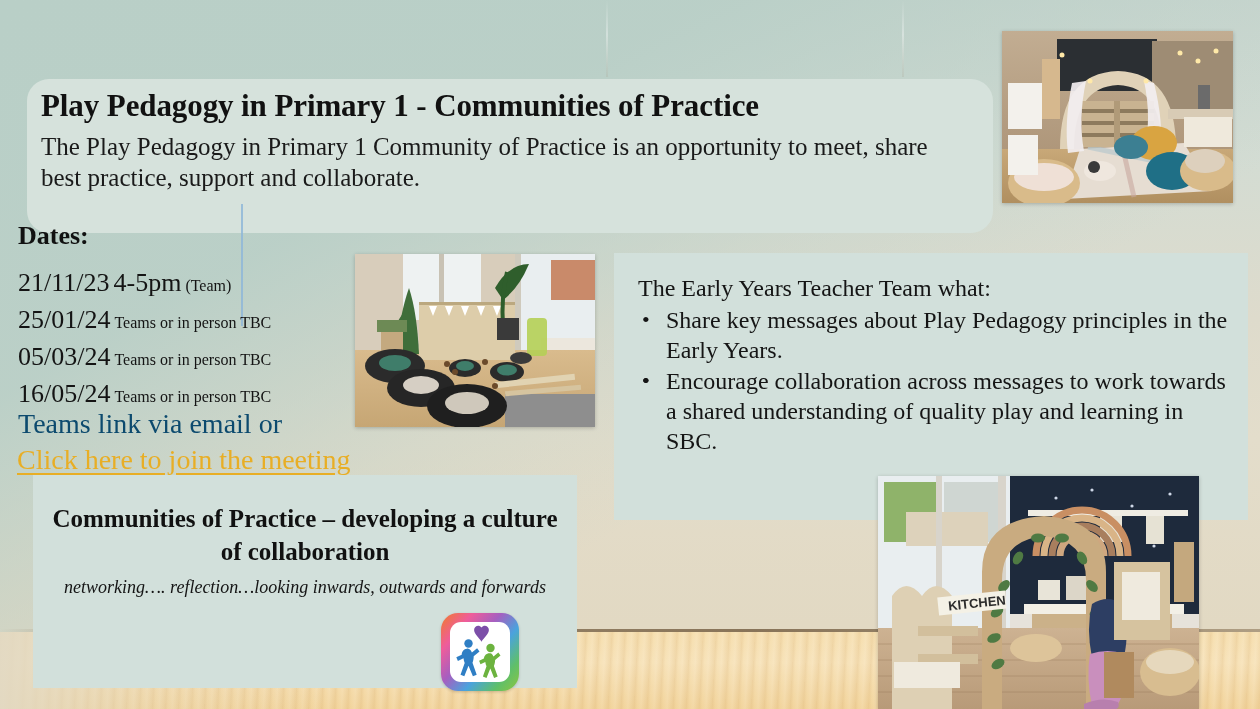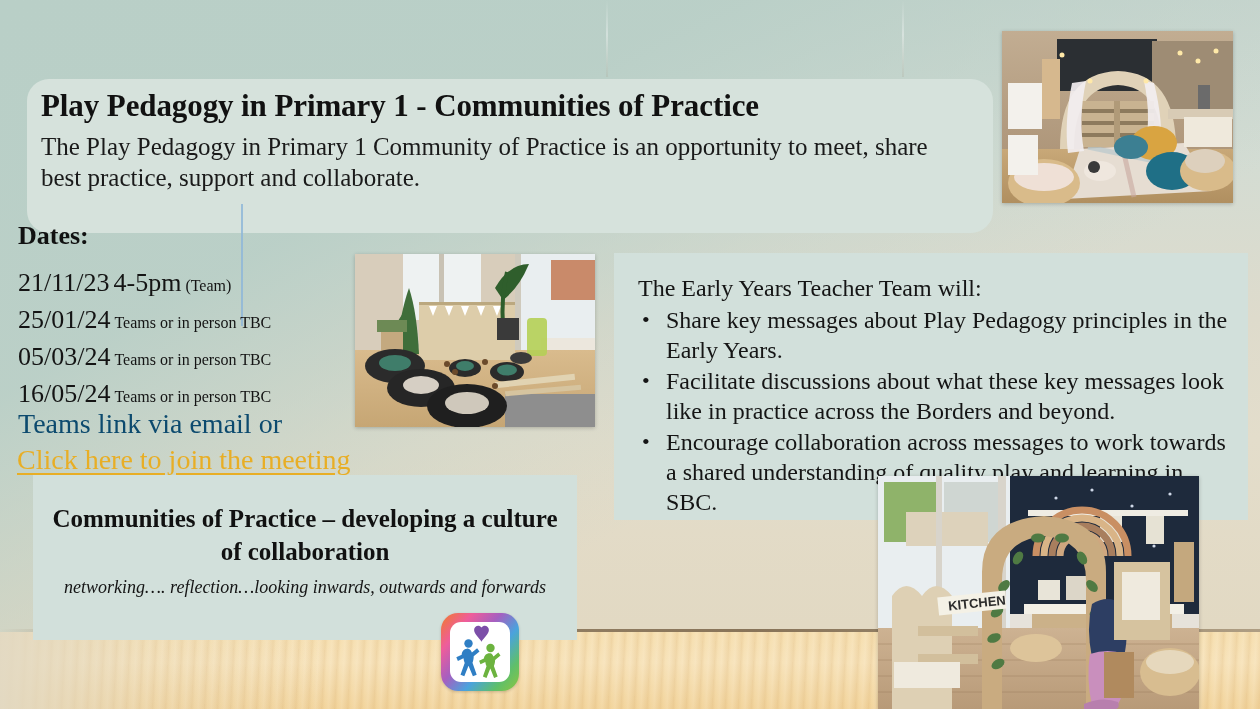--- a/index.html
+++ b/index.html
@@ -170,21 +170,21 @@
   #right-list li .bullet {
     position: absolute;
     left: 6px; top: 0;
     font-size: 22px;
     line-height: 30px;
   }
 
   
   #cop-card {
     left: 33px; top: 475px;
-    width: 544px; height: 165px;
+    width: 544px; height: 213px;
     background: #d2e0db;
   }
   #cop-title {
     position: absolute;
     left: 14px; top: 27px;
     width: 516px;
     text-align: center;
     font-size: 25px;
     font-weight: bold;
     line-height: 33px;
@@ -390,29 +390,28 @@
       <rect x="150" y="134" width="76" height="5" fill="#d6c49f" transform="rotate(-5 188 136)"></rect>
 
       <circle cx="92" cy="110" r="3" fill="#6b4a2b"></circle>
         <circle cx="100" cy="118" r="3" fill="#6b4a2b"></circle>
       <circle cx="130" cy="108" r="3" fill="#6b4a2b"></circle>
         <circle cx="140" cy="132" r="3" fill="#6b4a2b"></circle>
     </svg>
   </div>
 
   <div class="card" id="right-panel">
-    <div id="right-lead">The Early Years Teacher Team will:</div>
+    <div id="right-lead">The Early Years Teacher Team what:</div>
     <ul id="right-list">
       <li>
         <span class="bullet">•</span>
         <span>Share key messages about Play Pedagogy principles in the Early Years.</span>
       </li>
       <li>
         <span class="bullet">•</span>
-        <span>Facilitate discussions about what these key messages look like in practice across the Borders and beyond.</span>
       </li>
       <li>
         <span class="bullet">•</span>
         <span>Encourage collaboration across messages to work towards a shared understanding of quality play and learning in SBC.</span>
       </li>
     </ul>
   </div>
 
   <div class="photo" id="photo-kitchen">
     <svg width="321" height="233" viewBox="0 0 321 233" preserveAspectRatio="none">

